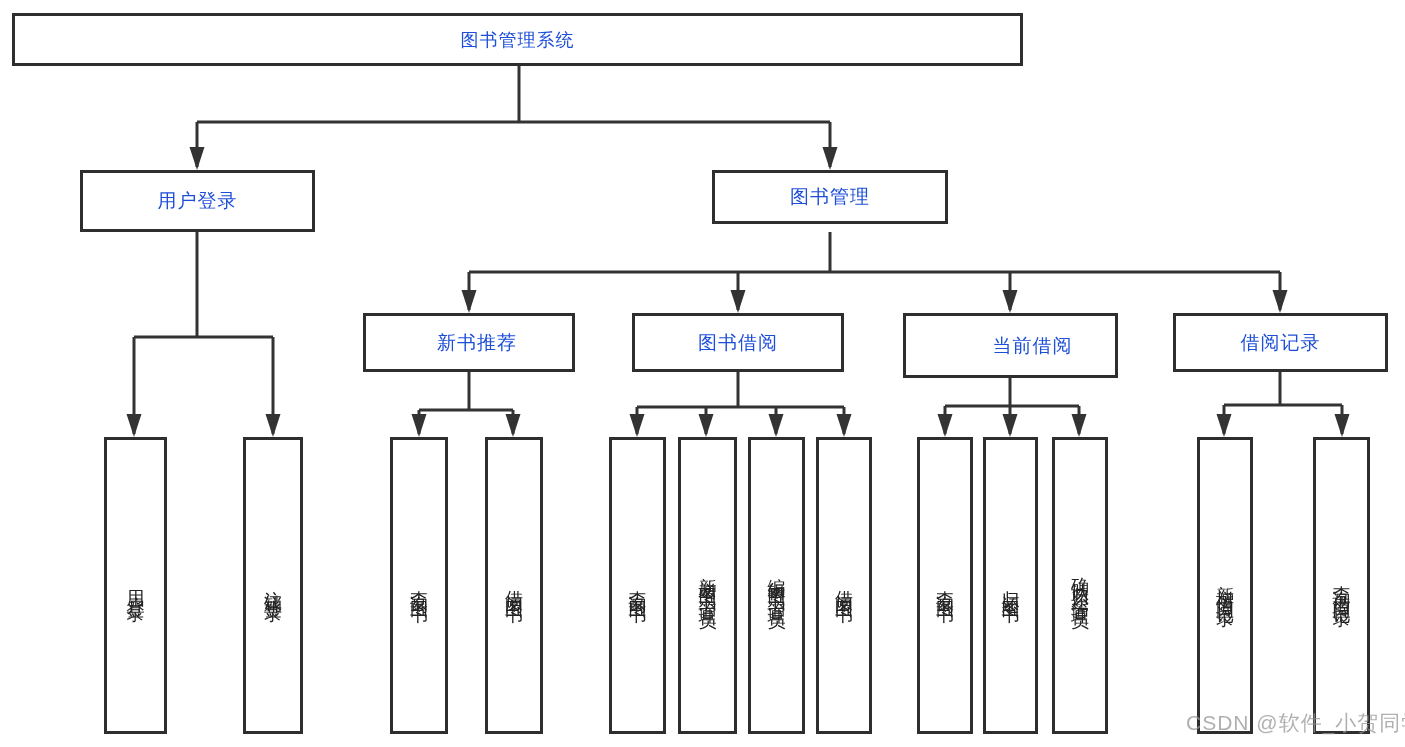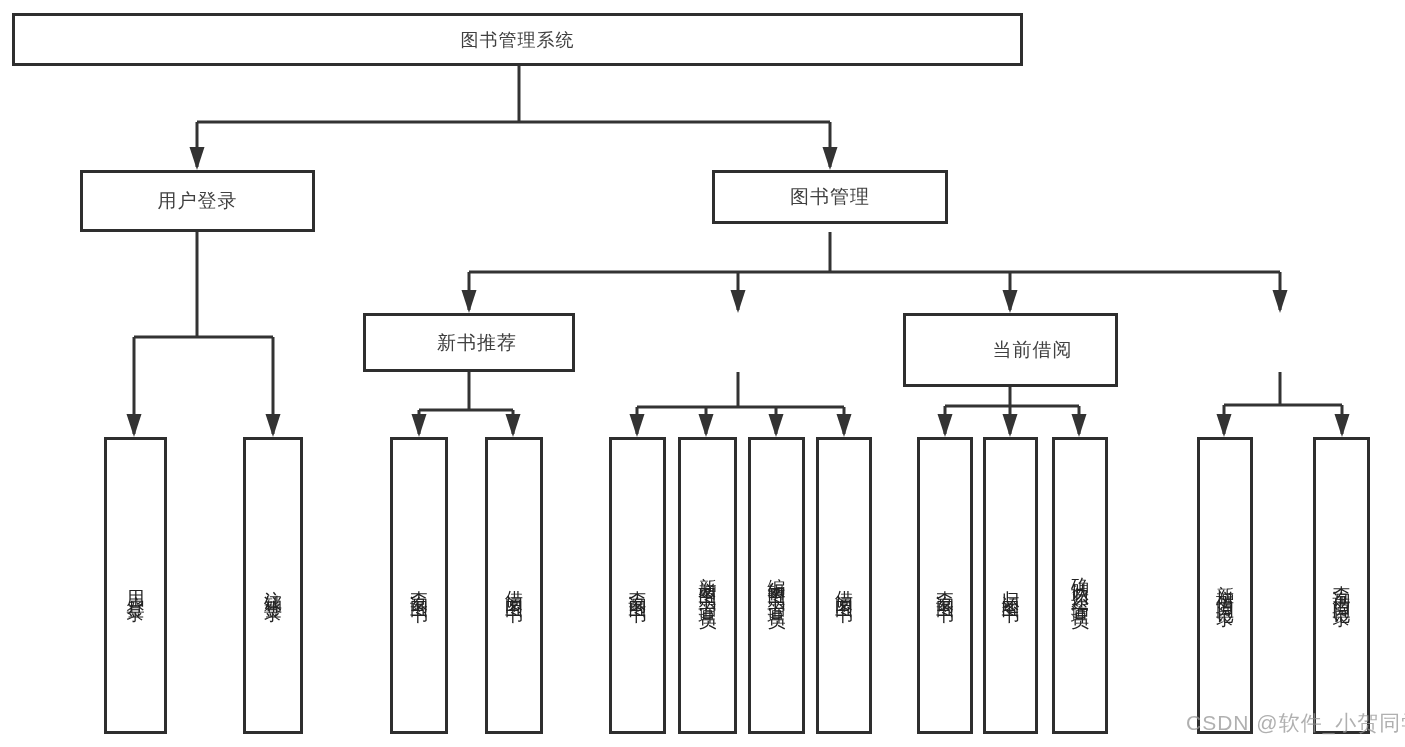--- a/index.html
+++ b/index.html
@@ -18,21 +18,21 @@
     pointer-events: none;
   }
   .hbox {
     position: absolute;
     box-sizing: border-box;
     border: 3px solid #2e2e2e;
     background: #ffffff;
     display: flex;
     align-items: center;
     justify-content: center;
-    color: #404040;
+    color: #1d4ed8;
     font-size: 19px;
     letter-spacing: 1px;
     z-index: 2;
   }
   .vbox {
     position: absolute;
     top: 437px;
     height: 297px;
     box-sizing: border-box;
     border: 3px solid #2e2e2e;
@@ -134,21 +134,23 @@
       <path d="M1334.5 414 L1349.5 414 L1342 437 Z"></path>
     </g>
   </svg>
 
   <div class="hbox" style="left:12px; top:13px; width:1011px; height:53px; font-size:18px;">图书管理系统</div>
 
   <div class="hbox" style="left:80px; top:170px; width:235px; height:62px;">用户登录</div>
   <div class="hbox" style="left:712px; top:170px; width:236px; height:54px;">图书管理</div>
 
   <div class="hbox" style="left:363px; top:313px; width:212px; height:59px;padding-left:16px;">新书推荐</div>
-  <div class="hbox" style="left:903px; top:313px; width:215px; height:74px;padding-left:44px;">当前借阅</div>
+  <div class="hbox" style="left:632px; top:313px; width:212px; height:59px;">图书借阅</div>
+  <div class="hbox" style="left:903px; top:313px; width:215px; height:65px;padding-left:44px;">当前借阅</div>
+  <div class="hbox" style="left:1173px; top:313px; width:215px; height:59px;">借阅记录</div>
 
   <div class="vbox" style="left:104px; width:63px;">
     <span class="vtext">用户登录</span>
   </div>
   <div class="vbox" style="left:243px; width:60px;">
     <span class="vtext">注销登录</span>
   </div>
 
   <div class="vbox" style="left:390px; width:58px;">
     <span class="vtext">查询图书</span>

